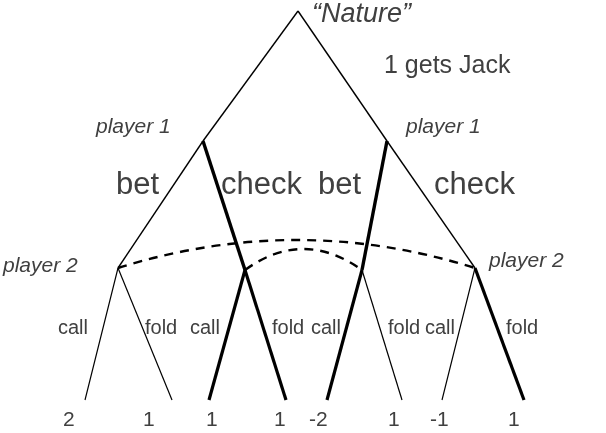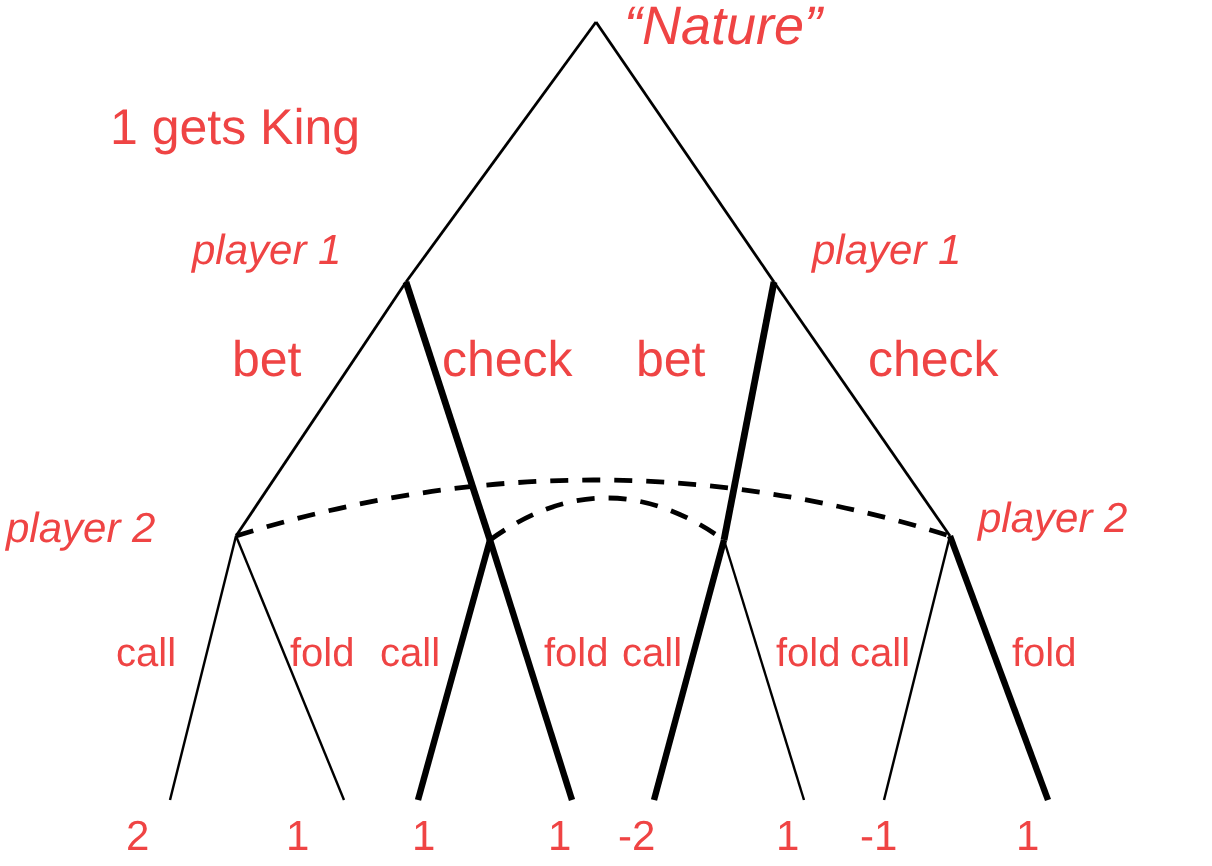--- a/index.html
+++ b/index.html
@@ -6,28 +6,28 @@
   #canvas{
     position:relative;
     width:606px;height:433px;
     background:#ffffff;
     font-family:"Liberation Sans", sans-serif;
     overflow:hidden;
   }
   #tree-svg{position:absolute;left:0;top:0;width:606px;height:433px;}
   .lbl{
     position:absolute;
-    color:#ef4444;
+    color:#404040;
     white-space:nowrap;
     line-height:1;
   }
   .lbl-nature{font-size:27px;font-style:italic;font-weight:normal;}
   .lbl-deal{font-size:25px;}
   .lbl-player{font-size:21px;font-style:italic;}
-  .lbl-action{font-size:25px;}
+  .lbl-action{font-size:31px;}
   .lbl-small{font-size:20px;}
   .lbl-payoff{font-size:21px;}
 </style>
 </head>
 <body>
 
 <div id="canvas">
 
   <svg id="tree-svg" viewBox="0 0 606 433" xmlns="http://www.w3.org/2000/svg">
 
@@ -51,21 +51,21 @@
 
     <line x1="475" y1="268" x2="442" y2="400" stroke="#000" stroke-width="1.2"></line>
     <line x1="475" y1="268" x2="524" y2="400" stroke="#000" stroke-width="3.2"></line>
 
     <path d="M 118 268 Q 297 212 475 268" fill="none" stroke="#000" stroke-width="2.4" stroke-dasharray="9,7" stroke-linecap="butt"></path>
     <path d="M 245 270 Q 303 228 362 270" fill="none" stroke="#000" stroke-width="2.4" stroke-dasharray="9,7" stroke-linecap="butt"></path>
   </svg>
 
   <div class="lbl lbl-nature" style="left:312px;top:0px;">“Nature”</div>
 
-  <div class="lbl lbl-deal" style="left:55px;top:52px;">1 gets King</div>
+  <div class="lbl lbl-deal" style="left:384px;top:52px;">1 gets Jack</div>
 
   <div class="lbl lbl-player" style="left:96px;top:115px;">player 1</div>
   <div class="lbl lbl-player" style="left:406px;top:115px;">player 1</div>
 
   <div class="lbl lbl-action" style="left:116px;top:168px;">bet</div>
   <div class="lbl lbl-action" style="left:221px;top:168px;">check</div>
   <div class="lbl lbl-action" style="left:318px;top:168px;">bet</div>
   <div class="lbl lbl-action" style="left:434px;top:168px;">check</div>
 
   <div class="lbl lbl-player" style="left:3px;top:254px;">player 2</div>

